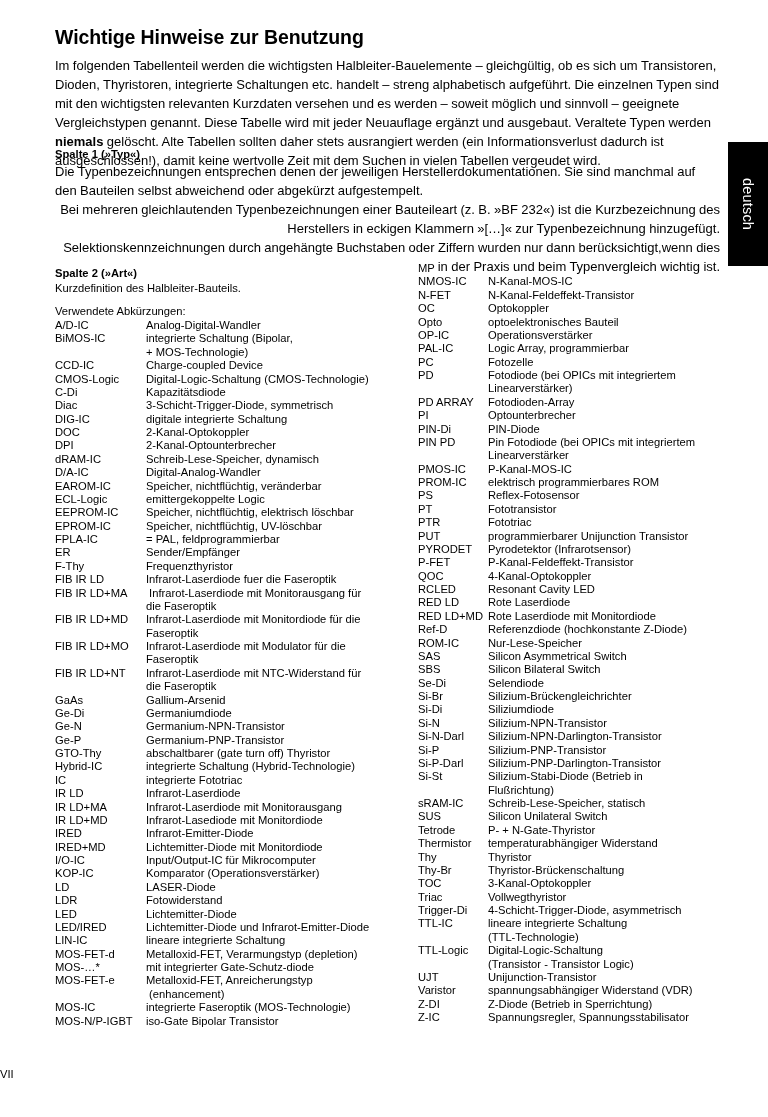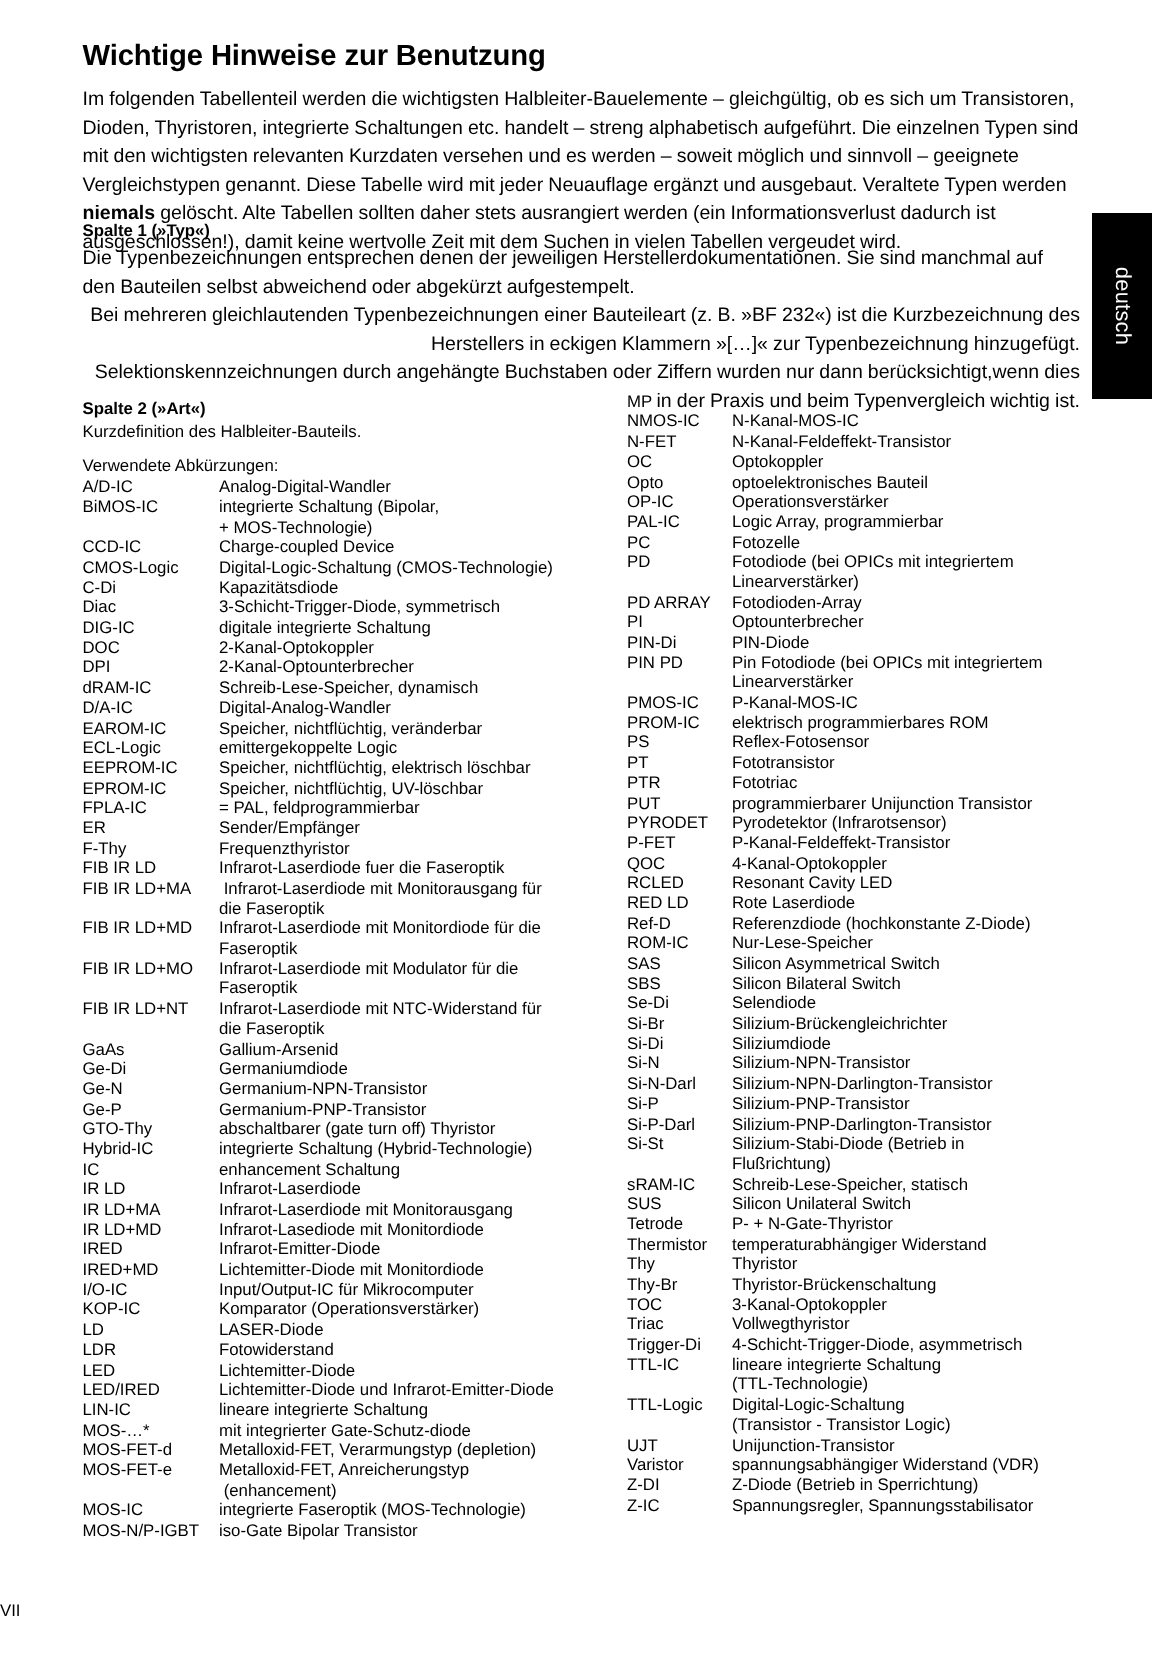--- a/index.html
+++ b/index.html
@@ -291,21 +291,21 @@
         <div class="abbr-row">
           <span class="abbr-term">GTO-Thy</span>
           <span class="abbr-def">abschaltbarer (gate turn off) Thyristor</span>
         </div>
         <div class="abbr-row">
           <span class="abbr-term">Hybrid-IC</span>
           <span class="abbr-def">integrierte Schaltung (Hybrid-Technologie)</span>
         </div>
         <div class="abbr-row">
           <span class="abbr-term">IC</span>
-          <span class="abbr-def">enhancement Schaltung</span>
+          <span class="abbr-def">integrierte Fototriac</span>
         </div>
         <div class="abbr-row">
           <span class="abbr-term">IR LD</span>
           <span class="abbr-def">Infrarot-Laserdiode</span>
         </div>
         <div class="abbr-row">
           <span class="abbr-term">IR LD+MA</span>
           <span class="abbr-def">Infrarot-Laserdiode mit Monitorausgang</span>
         </div>
         <div class="abbr-row">
@@ -342,28 +342,28 @@
         </div>
         <div class="abbr-row">
           <span class="abbr-term">LED/IRED</span>
           <span class="abbr-def">Lichtemitter-Diode und Infrarot-Emitter-Diode</span>
         </div>
         <div class="abbr-row">
           <span class="abbr-term">LIN-IC</span>
           <span class="abbr-def">lineare integrierte Schaltung</span>
         </div>
         <div class="abbr-row">
+          <span class="abbr-term">MOS-FET-d</span>
+          <span class="abbr-def">Metalloxid-FET, Verarmungstyp (depletion)</span>
+        </div>
+        <div class="abbr-row">
           <span class="abbr-term">MOS-…*</span>
           <span class="abbr-def">mit integrierter Gate-Schutz-diode</span>
         </div>
         <div class="abbr-row">
-          <span class="abbr-term">MOS-FET-d</span>
-          <span class="abbr-def">Metalloxid-FET, Verarmungstyp (depletion)</span>
-        </div>
-        <div class="abbr-row">
           <span class="abbr-term">MOS-FET-e</span>
           <span class="abbr-def">Metalloxid-FET, Anreicherungstyp</span>
         </div>
         <div class="abbr-row cont">
           <span class="abbr-term"></span>
           <span class="abbr-def"> (enhancement)</span>
         </div>
         <div class="abbr-row">
           <span class="abbr-term">MOS-IC</span>
           <span class="abbr-def">integrierte Faseroptik (MOS-Technologie)</span>
@@ -474,20 +474,24 @@
         </div>
         <div class="abbr-row">
           <span class="abbr-term">RCLED</span>
           <span class="abbr-def">Resonant Cavity LED</span>
         </div>
         <div class="abbr-row">
           <span class="abbr-term">RED LD</span>
           <span class="abbr-def">Rote Laserdiode</span>
         </div>
         <div class="abbr-row">
+          <span class="abbr-term">RED LD+MD</span>
+          <span class="abbr-def">Rote Laserdiode mit Monitordiode</span>
+        </div>
+        <div class="abbr-row">
           <span class="abbr-term">Ref-D</span>
           <span class="abbr-def">Referenzdiode (hochkonstante Z-Diode)</span>
         </div>
         <div class="abbr-row">
           <span class="abbr-term">ROM-IC</span>
           <span class="abbr-def">Nur-Lese-Speicher</span>
         </div>
         <div class="abbr-row">
           <span class="abbr-term">SAS</span>
           <span class="abbr-def">Silicon Asymmetrical Switch</span>

